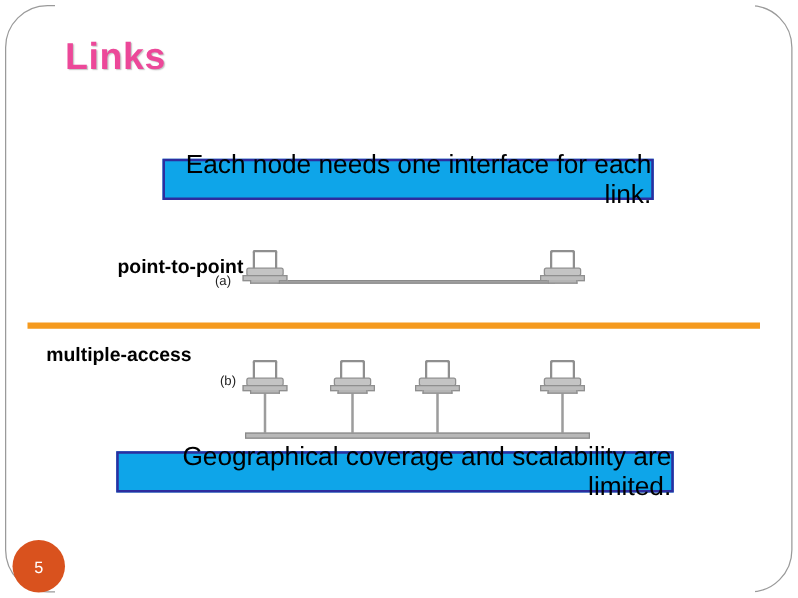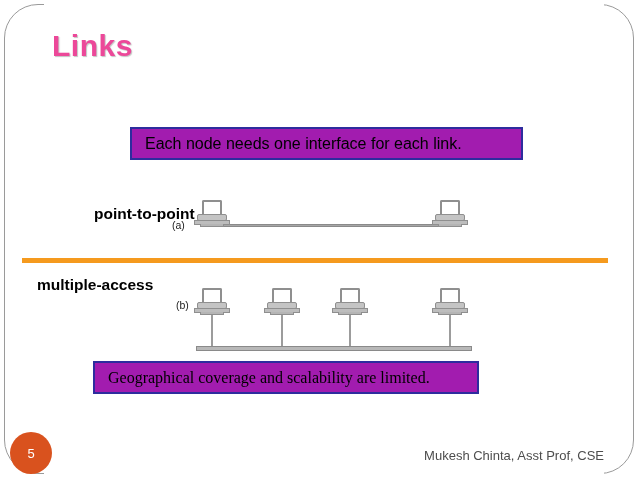--- a/index.html
+++ b/index.html
@@ -62,41 +62,41 @@
     color: #ec4899;
     letter-spacing: 0.5px;
     text-shadow: 1px 1px 1px rgba(120,120,120,0.45);
     white-space: nowrap;
   }
 
   
   .callout {
     position: absolute;
     border: 2px solid #2d2d9e;
-    background: #a21caf;
+    background: #0ea5e9;
     box-sizing: border-box;
     display: flex;
     align-items: center;
     color: #000000;
-    font-size: 16px;
+    font-size: 21px;
+    text-align: right;
   }
   .callout span { padding-left: 13px; }
 
   #callout-top {
     left: 130px;
     top: 127px;
     width: 393px;
     height: 33px;
   }
   #callout-bottom {
     left: 93px;
     top: 361px;
-    width: 386px;
+    width: 446px;
     height: 33px;
-    font-family: Liberation Serif, serif;
   }
 
   
   .row-label {
     position: absolute;
     font-size: 15.5px;
     font-weight: bold;
     color: #000000;
     white-space: nowrap;
   }
@@ -290,15 +290,14 @@
     <div class="deck"></div>
     <div class="base"></div>
     <div class="plinth"></div>
   </div>
 
   <div class="callout" id="callout-bottom">
     <span>Geographical coverage and scalability are limited.</span>
   </div>
 
   <div class="page-badge">5</div>
-  <div class="footer-credit">Mukesh Chinta, Asst Prof, CSE</div>
 
 </div>
 
 </body></html>

